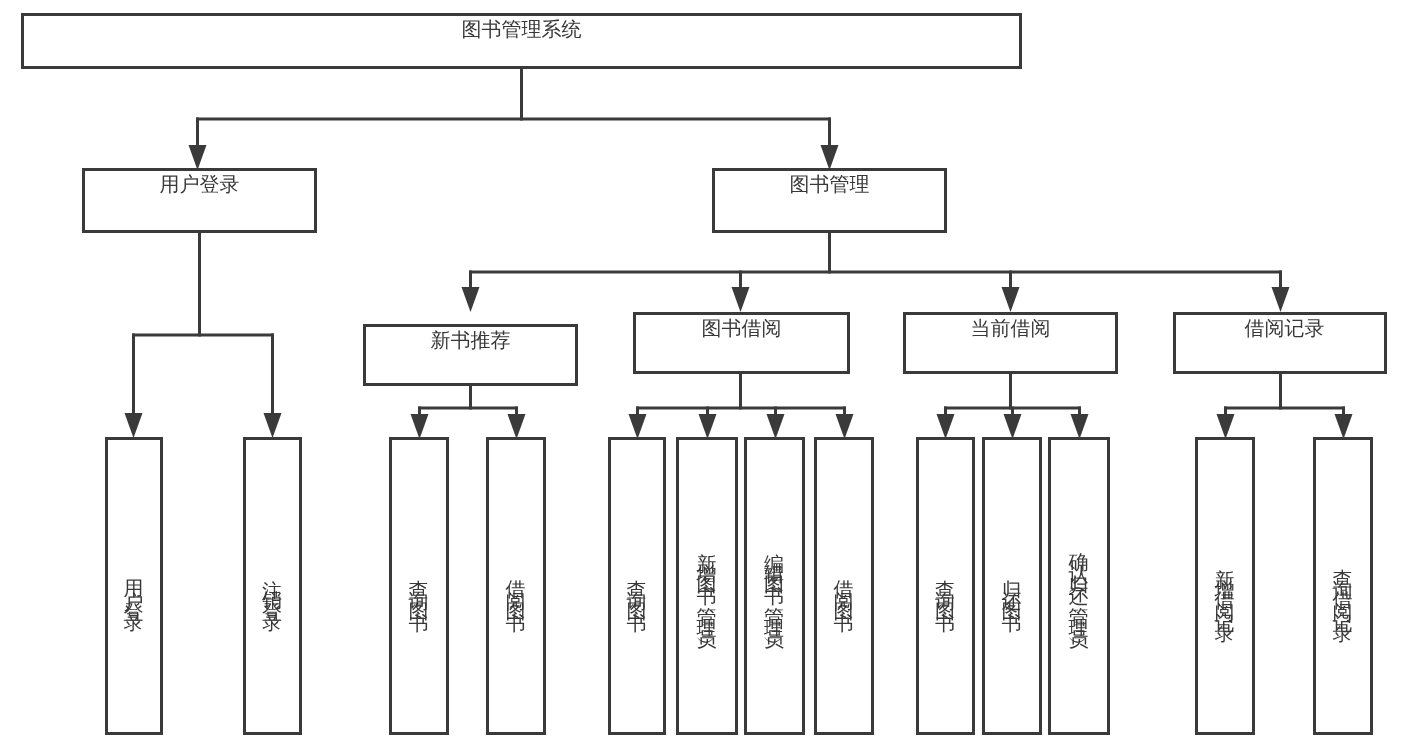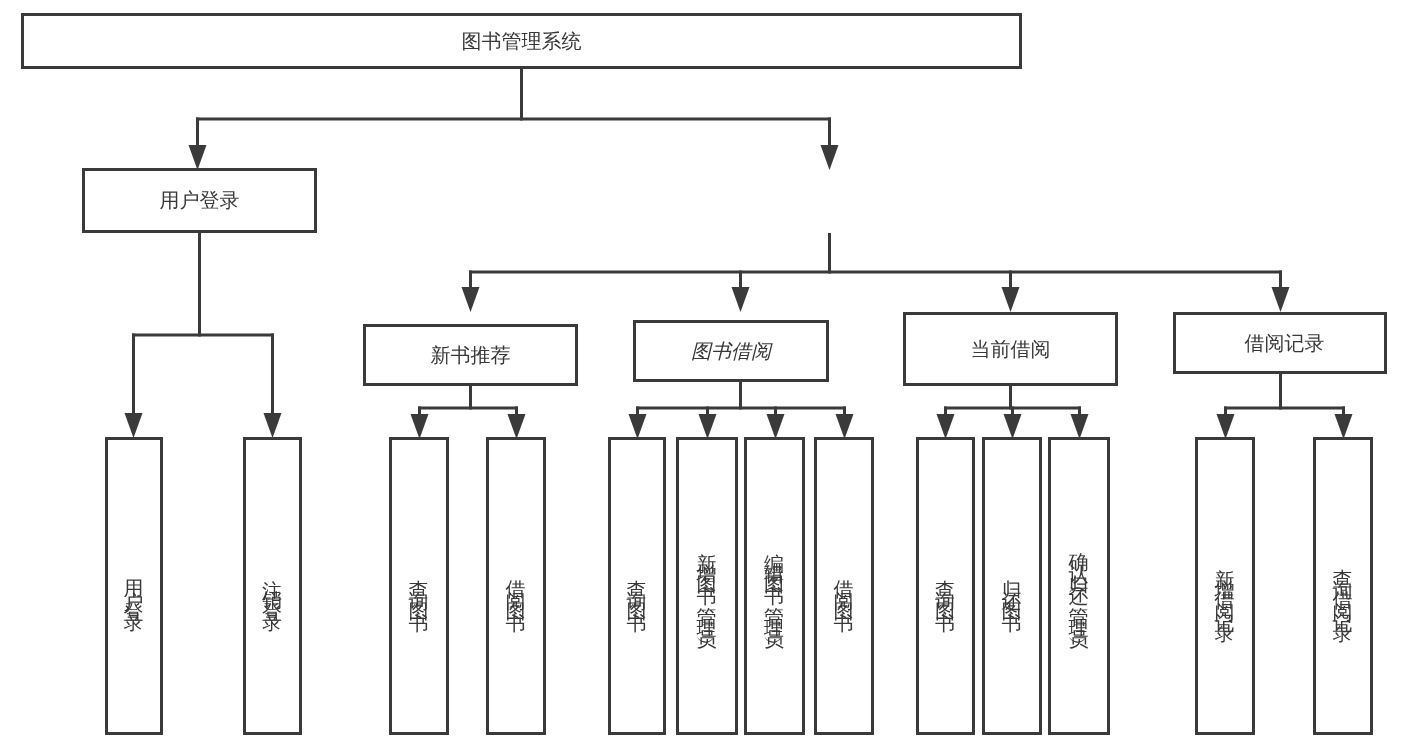--- a/index.html
+++ b/index.html
@@ -9,21 +9,21 @@
     background:#ffffff;
     font-family:"Liberation Sans",sans-serif;
     overflow:hidden;
   }
   svg.connectors{position:absolute;left:0;top:0;z-index:1;}
   .node{
     position:absolute;
     box-sizing:border-box;
     background:#ffffff;
     border:3px solid #3a3a3a;
-    display:flex;align-items:center;justify-content:center;
+    display:flex;justify-content:center;
     color:#383838;
     font-size:20px;
     z-index:2;
     text-align:center;
   }
   .vlabel{
     writing-mode:vertical-rl;
     text-orientation:mixed;
     letter-spacing:11px;
     line-height:1.0;
@@ -104,28 +104,31 @@
     <polygon points="1334.5,414 1352.5,414 1343.5,439" fill="#3a3a3a" stroke="none"></polygon>
   </svg>
 
   <div class="node" style="left:21px;top:13px;width:1001px;height:56px;">
     <span>图书管理系统</span>
   </div>
 
   <div class="node" style="left:82px;top:168px;width:235px;height:65px;">
     <span>用户登录</span>
   </div>
+  <div class="node" style="left:712px;top:168px;width:235px;height:65px;">
+    <span>图书管理</span>
+  </div>
 
   <div class="node" style="left:363px;top:324px;width:215px;height:62px;">
     <span>新书推荐</span>
   </div>
-  <div class="node" style="left:633px;top:320px;width:196px;height:62px;font-style:italic;">
+  <div class="node" style="left:633px;top:312px;width:217px;height:62px;">
     <span>图书借阅</span>
   </div>
-  <div class="node" style="left:903px;top:312px;width:215px;height:74px;">
+  <div class="node" style="left:903px;top:312px;width:215px;height:62px;">
     <span>当前借阅</span>
   </div>
   <div class="node" style="left:1173px;top:312px;width:214px;height:62px;padding-left:9px;">
     <span>借阅记录</span>
   </div>
 
   <div class="node" style="left:105px;top:437px;width:58px;height:298px;">
     <span class="vlabel">用户登录</span>
   </div>
   <div class="node" style="left:243px;top:437px;width:59px;height:298px;">

